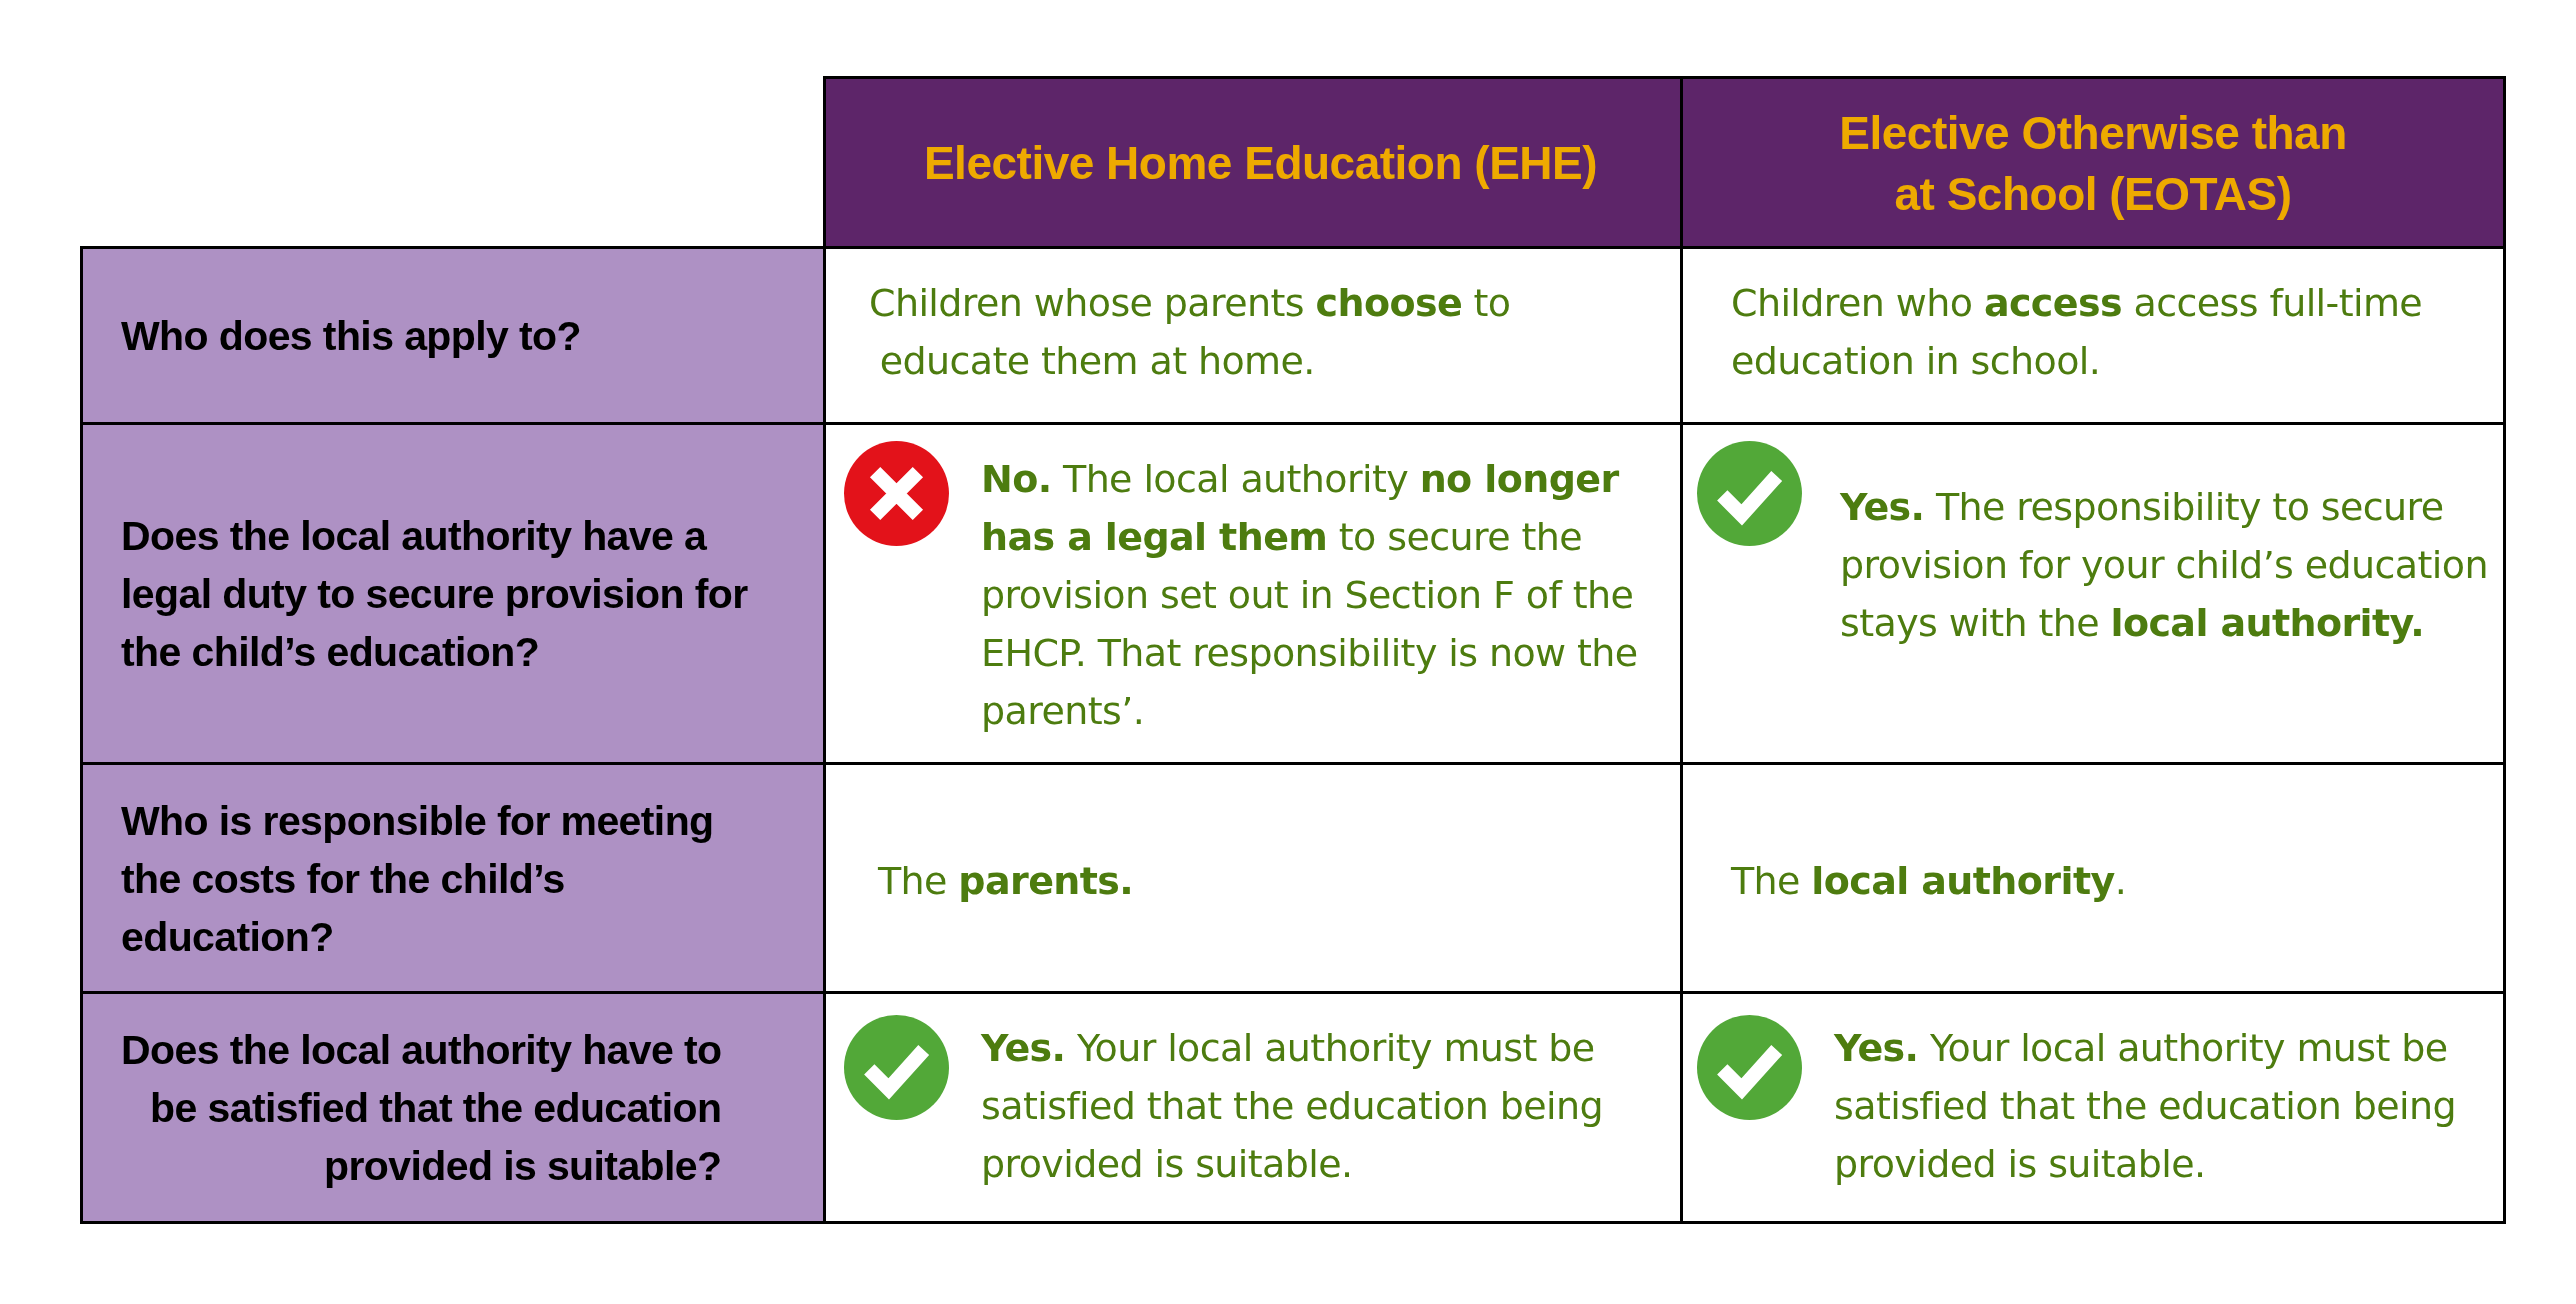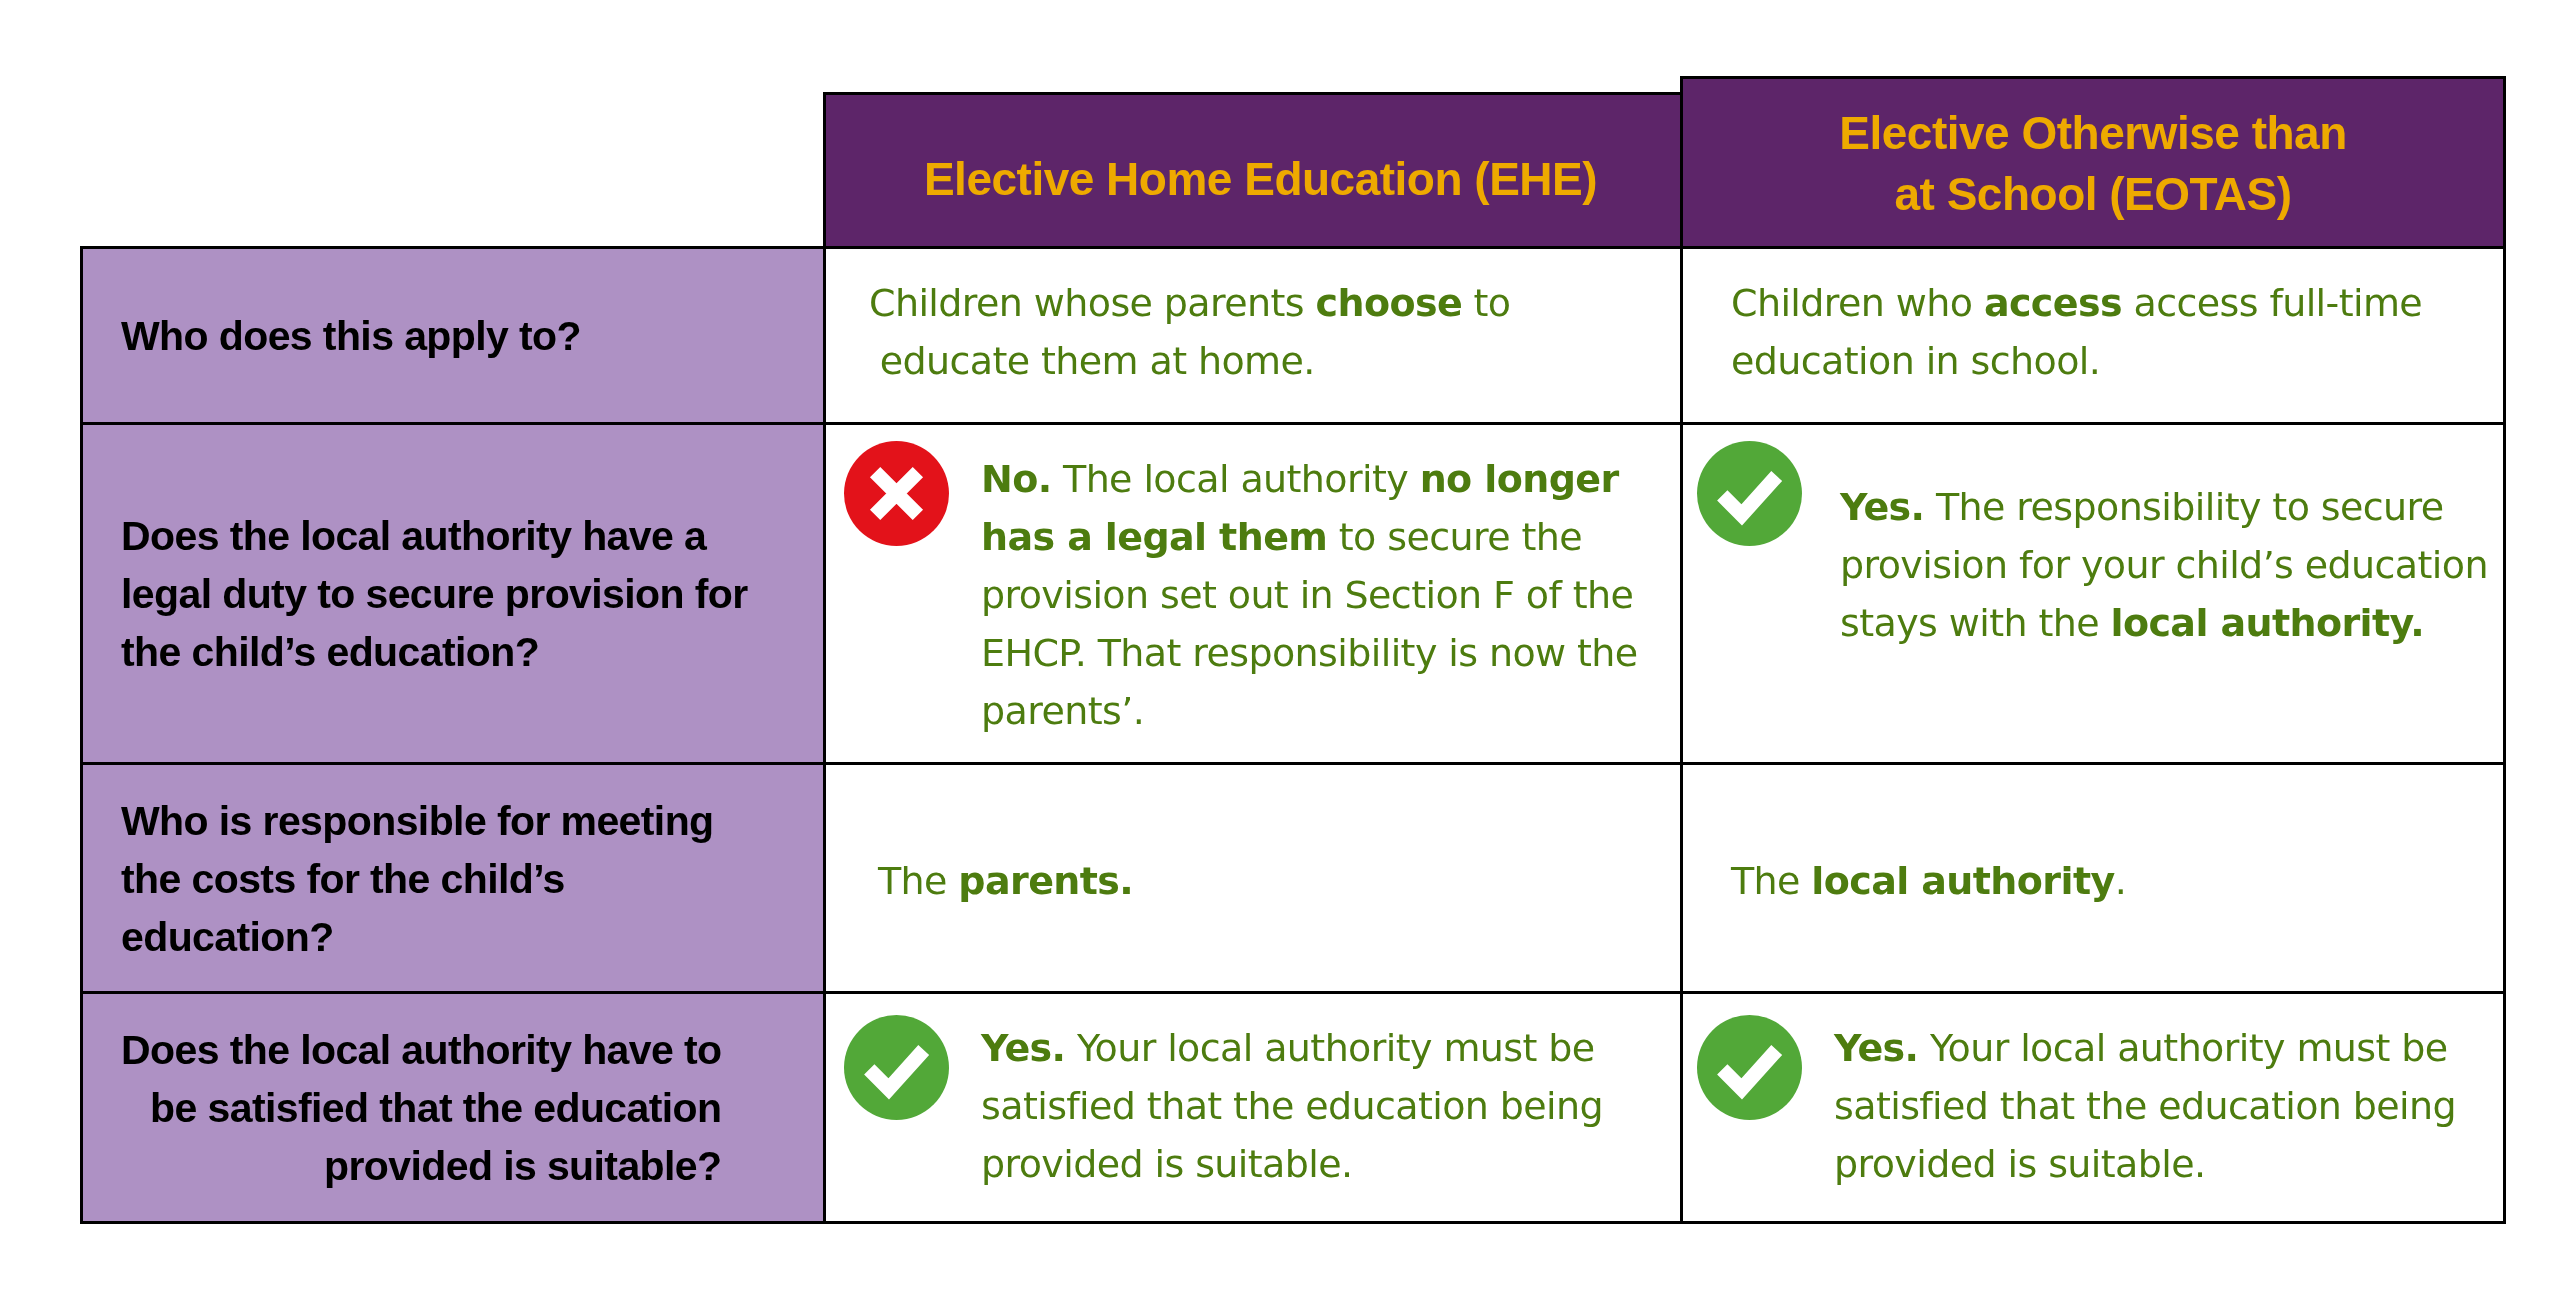--- a/index.html
+++ b/index.html
@@ -20,21 +20,21 @@
   .body-text b { font-weight: bold; }
   .icon { position: absolute; width: 105px; height: 105px; border-radius: 50%; }
   .icon svg { width: 105px; height: 105px; display: block; }
   .abs { position: absolute; }
 </style>
 </head>
 <body>
 
 <div class="table">
 
-  <div class="cell hdr" style="left:823px; top:92px; width:861px; height:175px;padding-left:14px;">
+  <div class="cell hdr" style="left:823px; top:76px; width:861px; height:175px;padding-left:14px;">
     <div class="hdr-text">Elective Home Education (EHE)</div>
   </div>
   <div class="cell hdr" style="left:1680px; top:76px; width:826px; height:175px;">
     <div class="hdr-text">
       <div>Elective Otherwise than</div>
       <div>at School (EOTAS)</div>
     </div>
   </div>
 
   <div class="cell label" style="left:80px; top:246px; width:747px; height:179px;">

